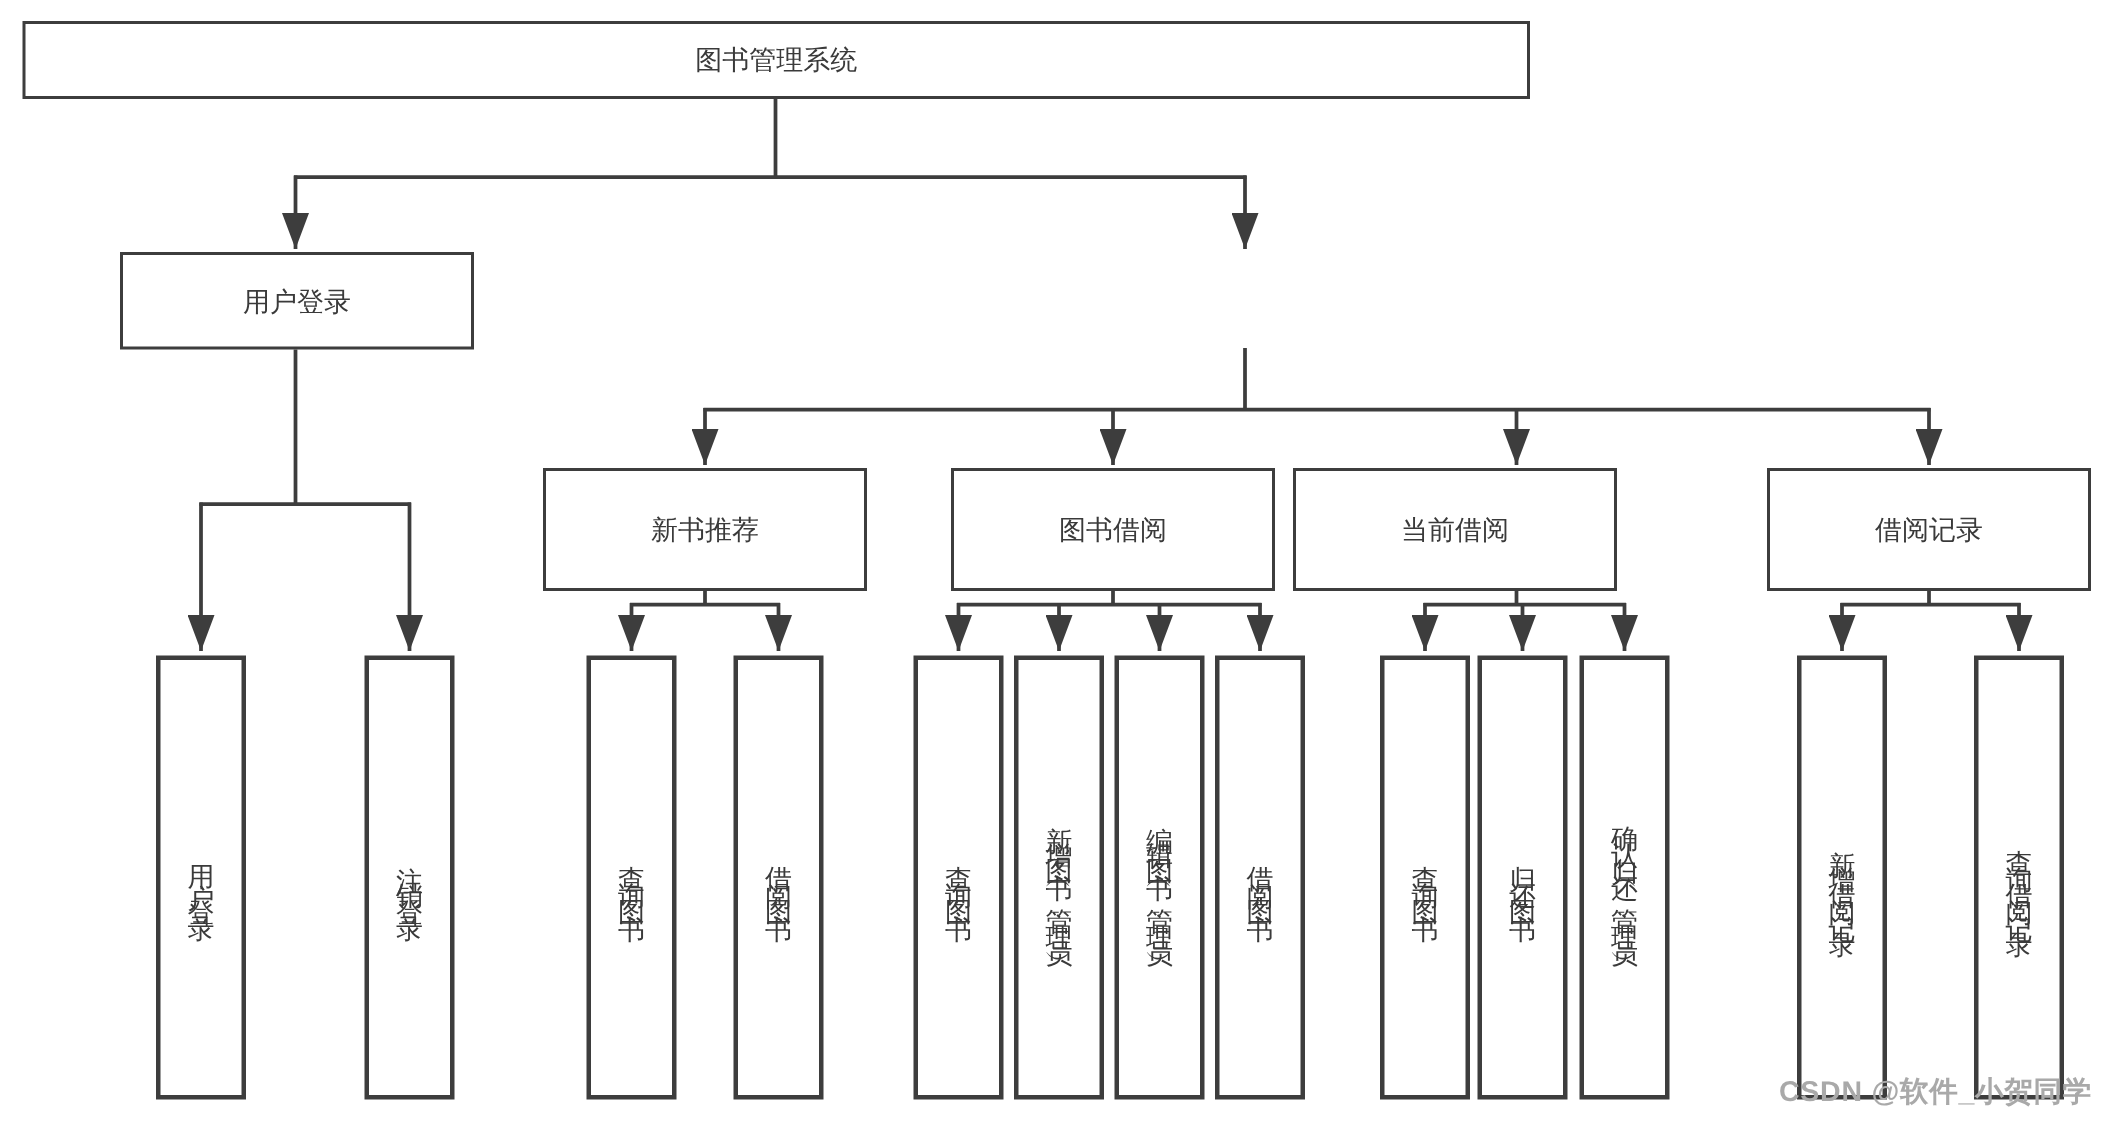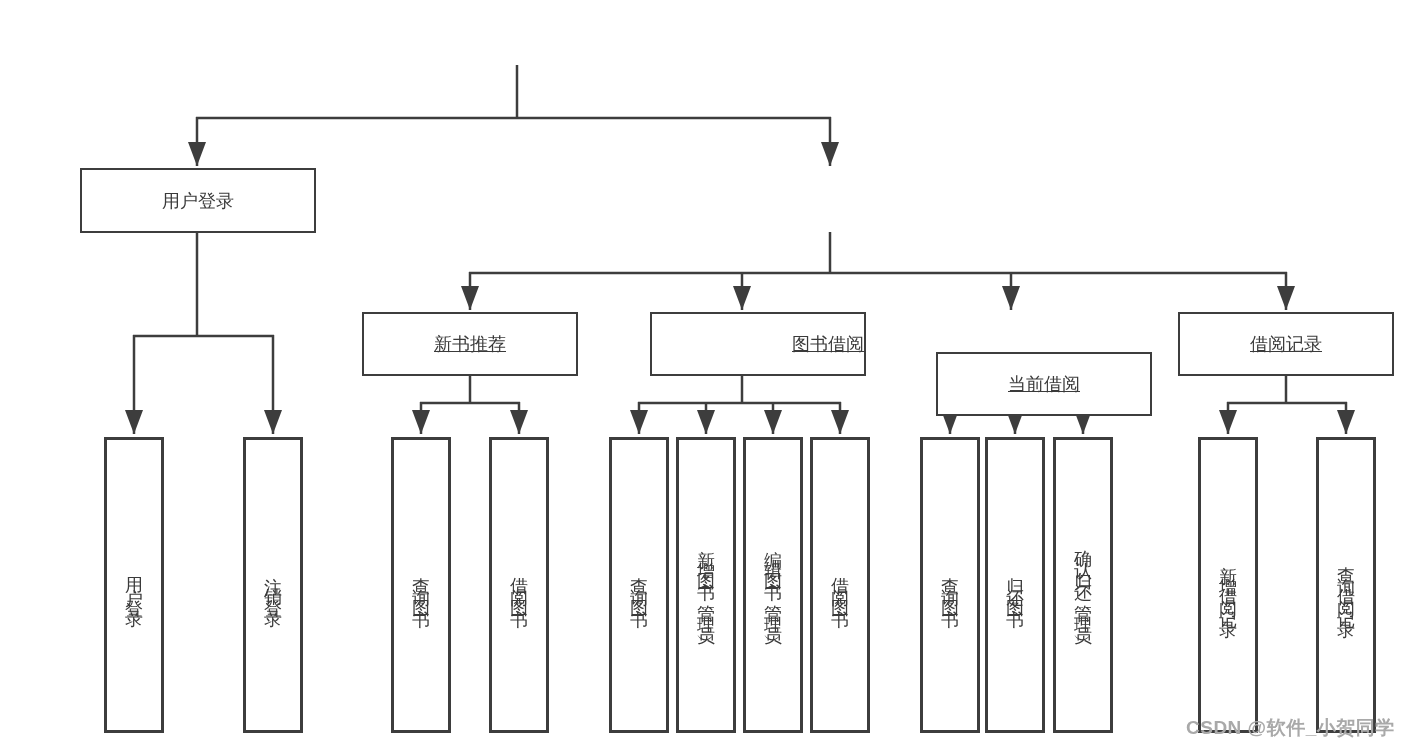--- a/index.html
+++ b/index.html
@@ -43,21 +43,21 @@
     display: flex;
     align-items: center;
     justify-content: center;
     color: var(--text);
     font-size: 18px;
     text-align: center;
     z-index: 2;
   }
   .box.root  { left: 15px;  top: 14px;  width: 1005px; height: 52px; }
   .box.l2    { top: 168px;  width: 236px; height: 65px; }
-  .box.l3    { top: 312px;  width: 216px; height: 64px; text-decoration: underline; }
+  .box.l3    { top: 312px;  width: 216px; height: 82px; }
   .box.leaf  { top: 437px;  width: 60px;  height: 296px; border-width: 3px; }
   .vtext {
     writing-mode: vertical-rl;
     text-orientation: mixed;
     letter-spacing: 11px;
     line-height: 1;
     white-space: nowrap;
   }
   .watermark {
     position: absolute;
@@ -117,32 +117,35 @@
     <line x1="950" y1="402" x2="950" y2="434" marker-end="url(#arrow)"></line>
     <line x1="1015" y1="402" x2="1015" y2="434" marker-end="url(#arrow)"></line>
     <line x1="1083" y1="402" x2="1083" y2="434" marker-end="url(#arrow)"></line>
 
     <line x1="1286" y1="375" x2="1286" y2="404"></line>
     <line x1="1227" y1="403" x2="1347" y2="403"></line>
     <line x1="1228" y1="402" x2="1228" y2="434" marker-end="url(#arrow)"></line>
     <line x1="1346" y1="402" x2="1346" y2="434" marker-end="url(#arrow)"></line>
   </svg>
 
+  <div class="box root">
+    <span>图书管理系统</span>
+  </div>
 
   <div class="box l2" style="left:80px;">
     <span>用户登录</span>
   </div>
 
   <div class="box l3" style="left:362px;">
     <span>新书推荐</span>
   </div>
-  <div class="box l3" style="left:650px;justify-content:flex-end;">
+  <div class="box l3" style="left:634px;">
     <span>图书借阅</span>
   </div>
-  <div class="box l3" style="left:936px;margin-top:40px;">
+  <div class="box l3" style="left:862px;">
     <span>当前借阅</span>
   </div>
   <div class="box l3" style="left:1178px;">
     <span>借阅记录</span>
   </div>
 
   <div class="box leaf" style="left:104px;">
     <span class="vtext">用户登录</span>
   </div>
   <div class="box leaf" style="left:243px;">

